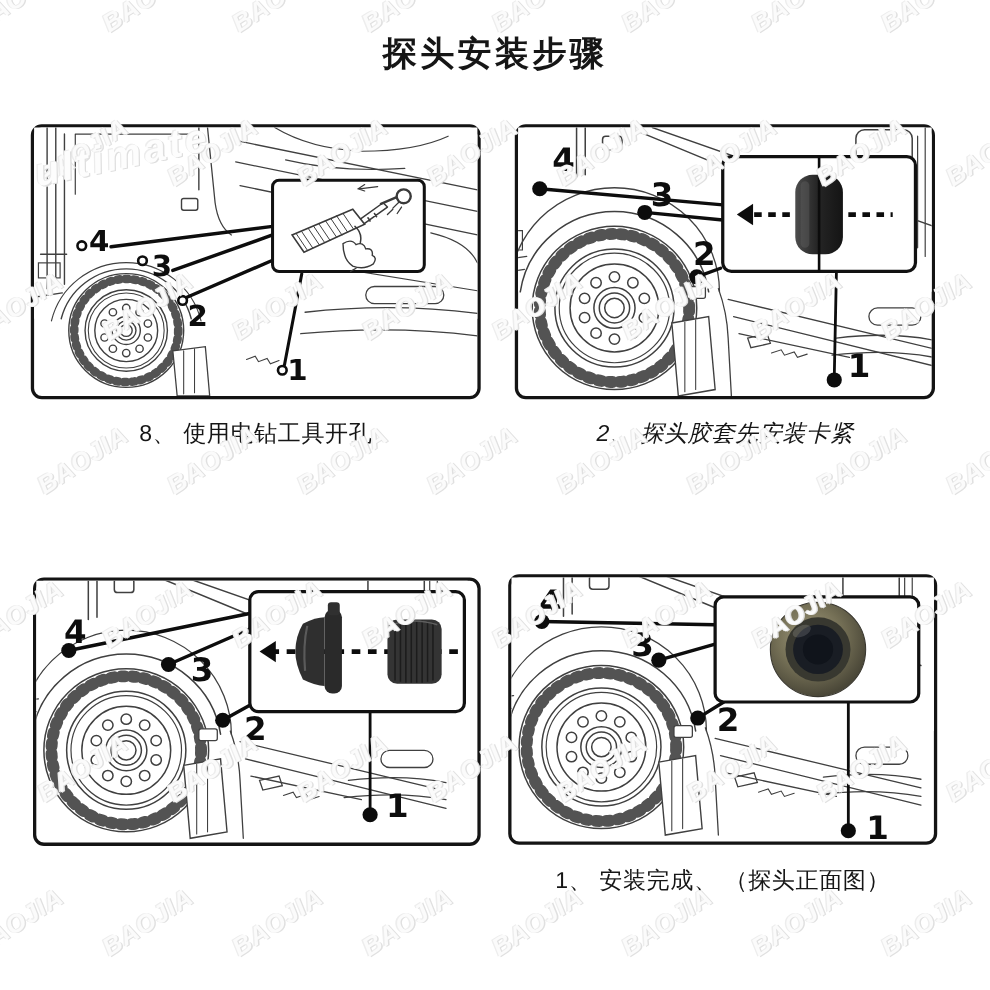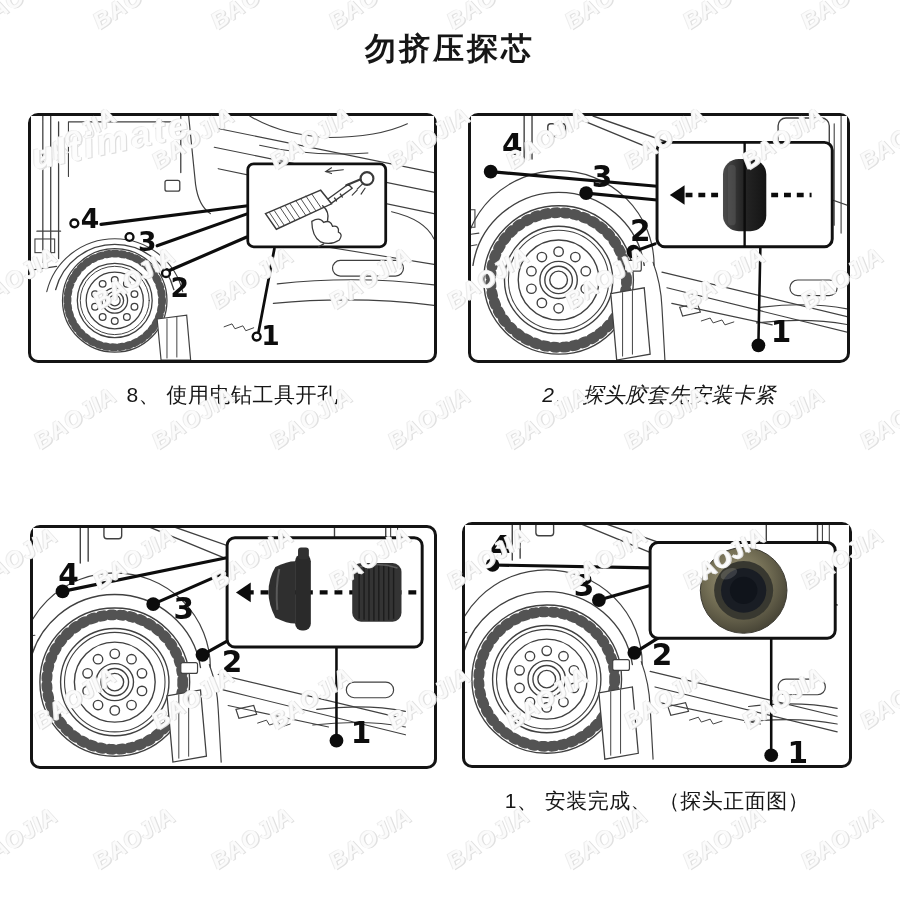--- a/index.html
+++ b/index.html
@@ -134,21 +134,21 @@
       <path d="M 250,172 Q 330,163 409,173 M 246,192 Q 330,184 409,194" stroke-width="1.2"></path>
       <rect x="306" y="148" width="72" height="16" rx="8" stroke-width="1.2"></rect>
       <path d="M 366,98 Q 400,106 409,126" stroke-width="1.1"></path>
       <path d="M 128,208 L 158,204 L 162,250 L 132,250 Z" fill="#fff" stroke-width="1.2"></path>
       <path d="M 138,208 V 248 M 148,206 V 247" stroke-width="1"></path>
       <path d="M 196,216 l 8,-3 l 3,5 l 8,-3 l 3,5 l 8,-3" stroke-width="1"></path>
     </g>
   </defs>
 </svg>
 
-<h1 id="page-title">勿挤压探芯</h1>
+<h1 id="page-title">探头安装步骤</h1>
 
 <div class="panel" id="p1">
   <svg viewBox="0 0 409 250" preserveAspectRatio="none">
     <use href="#truckA"></use>
     <g stroke="#0d0d0d" stroke-width="3.2" stroke-linecap="round">
       <path d="M 71,111 L 220,92"></path>
       <path d="M 128,133 L 220,100"></path>
       <path d="M 141,158 L 219,124"></path>
       <path d="M 231,221 L 247,136" stroke-width="2.8"></path>
     </g>

